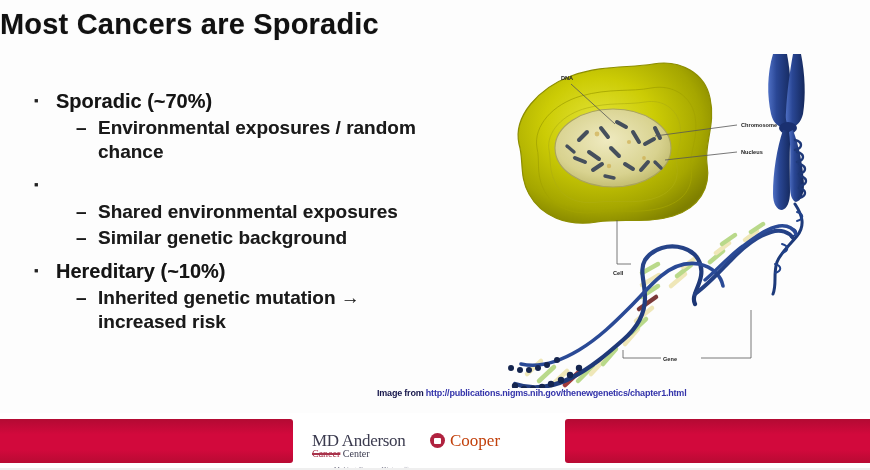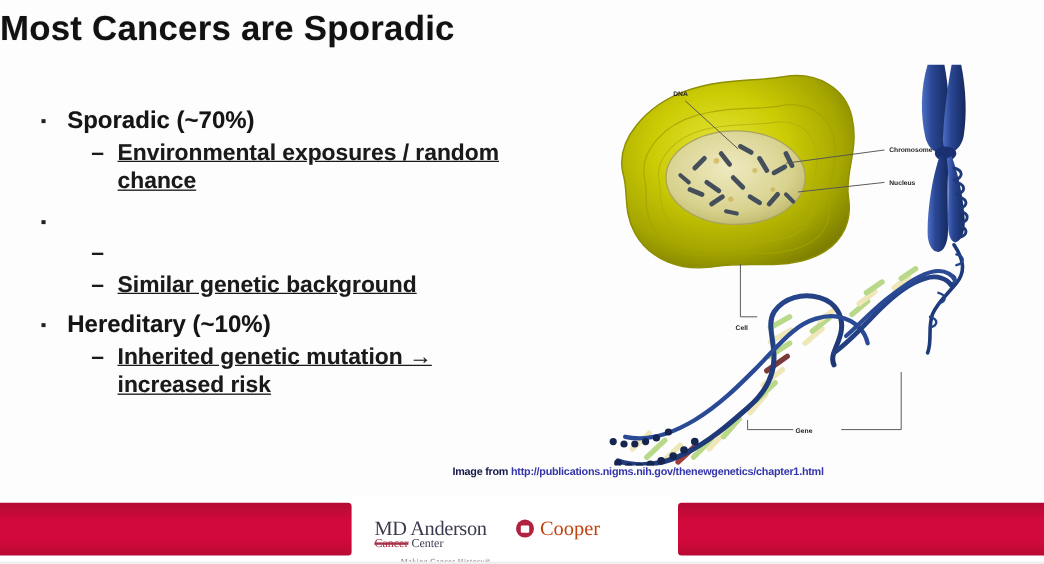--- a/index.html
+++ b/index.html
@@ -68,21 +68,21 @@
     margin-left: 42px;
     margin-bottom: 2px;
     line-height: 24px;
     text-shadow: 0 0 0.6px rgba(0,0,0,0.3);
   }
   .l2 .marker {
     width: 22px;
     flex: 0 0 22px;
     line-height: 24px;
   }
-  .l2 .txt { max-width: 330px; text-decoration: underline; }
+  .l2 .txt { max-width: 330px; }
   .gap { height: 6px; }
   
   #figure {
     position: absolute;
     left: 505px;
     top: 48px;
     width: 365px;
     height: 340px;
   }
   #figure svg { display: block; }
@@ -218,20 +218,21 @@
       <span class="txt">Environmental exposures / random chance</span>
     </div>
 
     <div class="gap"></div>
 
     <div class="l1">
       <span class="marker">▪</span>
     </div>
     <div class="l2">
       <span class="marker">–</span>
+      <span class="txt">Shared environmental exposures</span>
     </div>
     <div class="l2">
       <span class="marker">–</span>
       <span class="txt">Similar genetic background</span>
     </div>
 
     <div class="gap"></div>
 
     <div class="l1">
       <span class="marker">▪</span>

